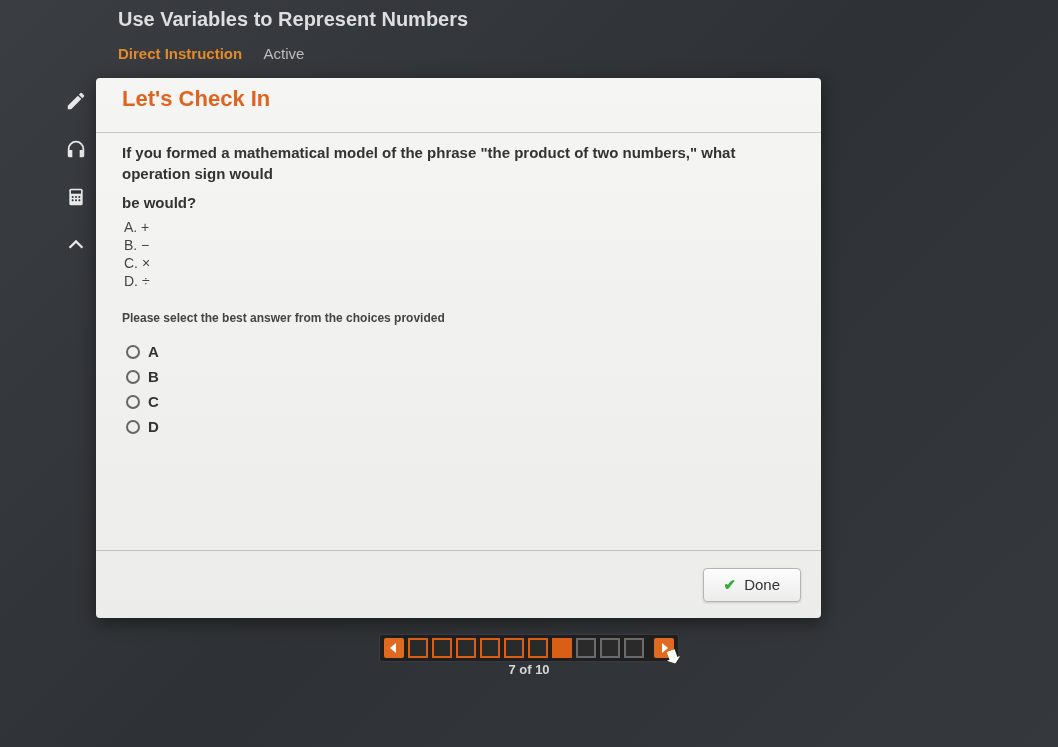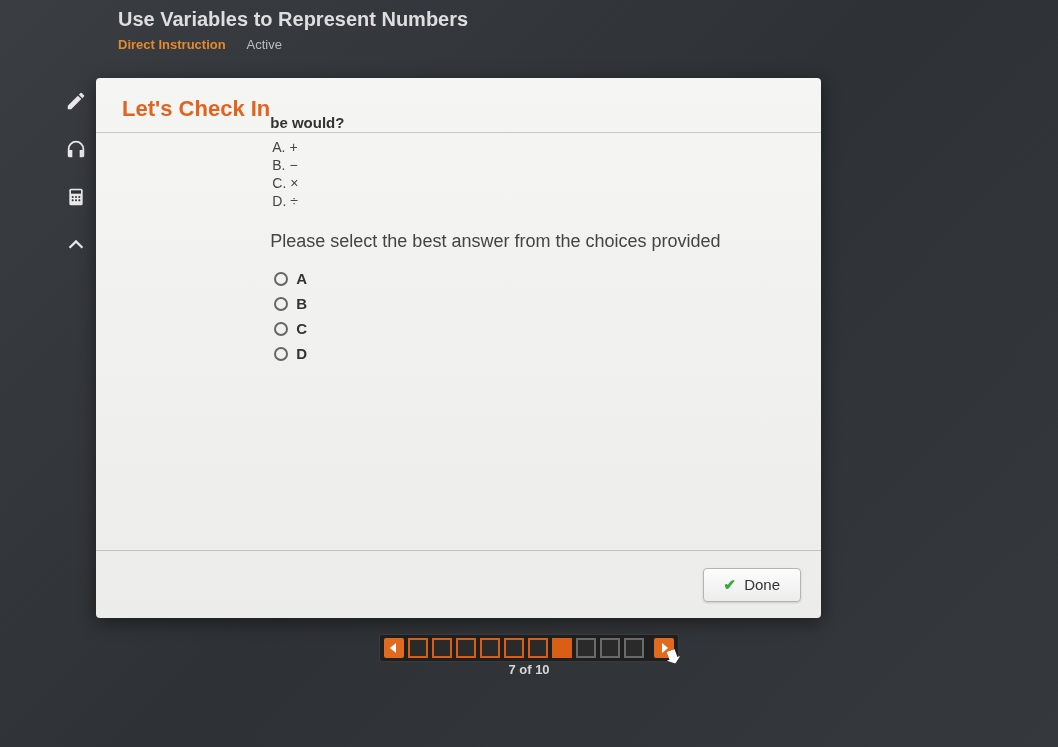--- a/index.html
+++ b/index.html
@@ -16,22 +16,22 @@
     left: 118px;
     top: 8px;
     color: #d6d6d6;
   }
   .header h1 {
     font-size: 20px;
     font-weight: bold;
     color: #dedede;
   }
   .header .subs {
-    margin-top: 6px;
-    font-size: 13px;
+    margin-top: 14px;
+    font-size: 15px;
   }
   .header .di { color: #e58a2a; font-weight: bold; margin-right: 18px; }
   .header .active { color: #bdbdbd; }
   .toolbar {
     position: absolute;
     left: 54px;
     top: 88px;
     width: 44px;
     display: flex;
     flex-direction: column;
@@ -49,23 +49,23 @@
   }
   .card {
     position: absolute;
     left: 96px;
     top: 78px;
     width: 725px;
     height: 540px;
     background: linear-gradient(180deg, #f5f5f3 0%, #ececea 100%);
     border-radius: 4px;
     box-shadow: 0 4px 18px rgba(0,0,0,0.45);
-    padding: 18px 26px 0 26px;
-    display: flex;
-    flex-direction: row;
+    padding: 8px 26px 0 26px;
+    display: flex;
+    flex-direction: column;
   }
   .card h2 {
     color: #e0641f;
     font-size: 22px;
     font-weight: bold;
     margin-bottom: 14px;
   }
   .divider-top {
     position: absolute;
     left: 0; right: 0;
@@ -75,21 +75,21 @@
   }
   .qbody {
     margin-top: 16px;
     color: #3a3a3a;
     font-size: 15px;
     font-weight: 600;
   }
   .qbody .q1 { line-height: 1.4; margin-bottom: 8px; color:#333; }
   .qlist { margin: 6px 0 22px 2px; font-weight: 500; color:#444; }
   .qlist div { margin: 2px 0; font-size: 14px; }
-  .instruct { font-size: 18px; color: #444; margin: 8px 0 18px 0; font-weight:400;}
+  .instruct { font-size: 12px; color: #444; margin: 8px 0 18px 0; font-weight:700;}
   .options { margin-left: 4px; }
   .opt {
     display: flex;
     align-items: center;
     gap: 8px;
     margin: 8px 0;
     font-size: 15px;
     color: #333;
     cursor: pointer;
   }
@@ -228,20 +228,21 @@
         <polyline points="5,15 12,8 19,15"></polyline>
       </svg>
   </div>
 </div>
 
 <div class="card">
   <h2>Let's Check In</h2>
   <div class="divider-top"></div>
 
   <div class="qbody">
+    <div class="q1">If you formed a mathematical model of the phrase "the product of two numbers," what operation sign would</div>
     <div class="q1" style="margin-bottom:6px;">be would?</div>
     <div class="qlist">
       <div>A.  +</div>
       <div>B.  −</div>
       <div>C.  ×</div>
       <div>D.  ÷</div>
     </div>
     <div class="instruct">Please select the best answer from the choices provided</div>
     <div class="options">
       <label class="opt">

